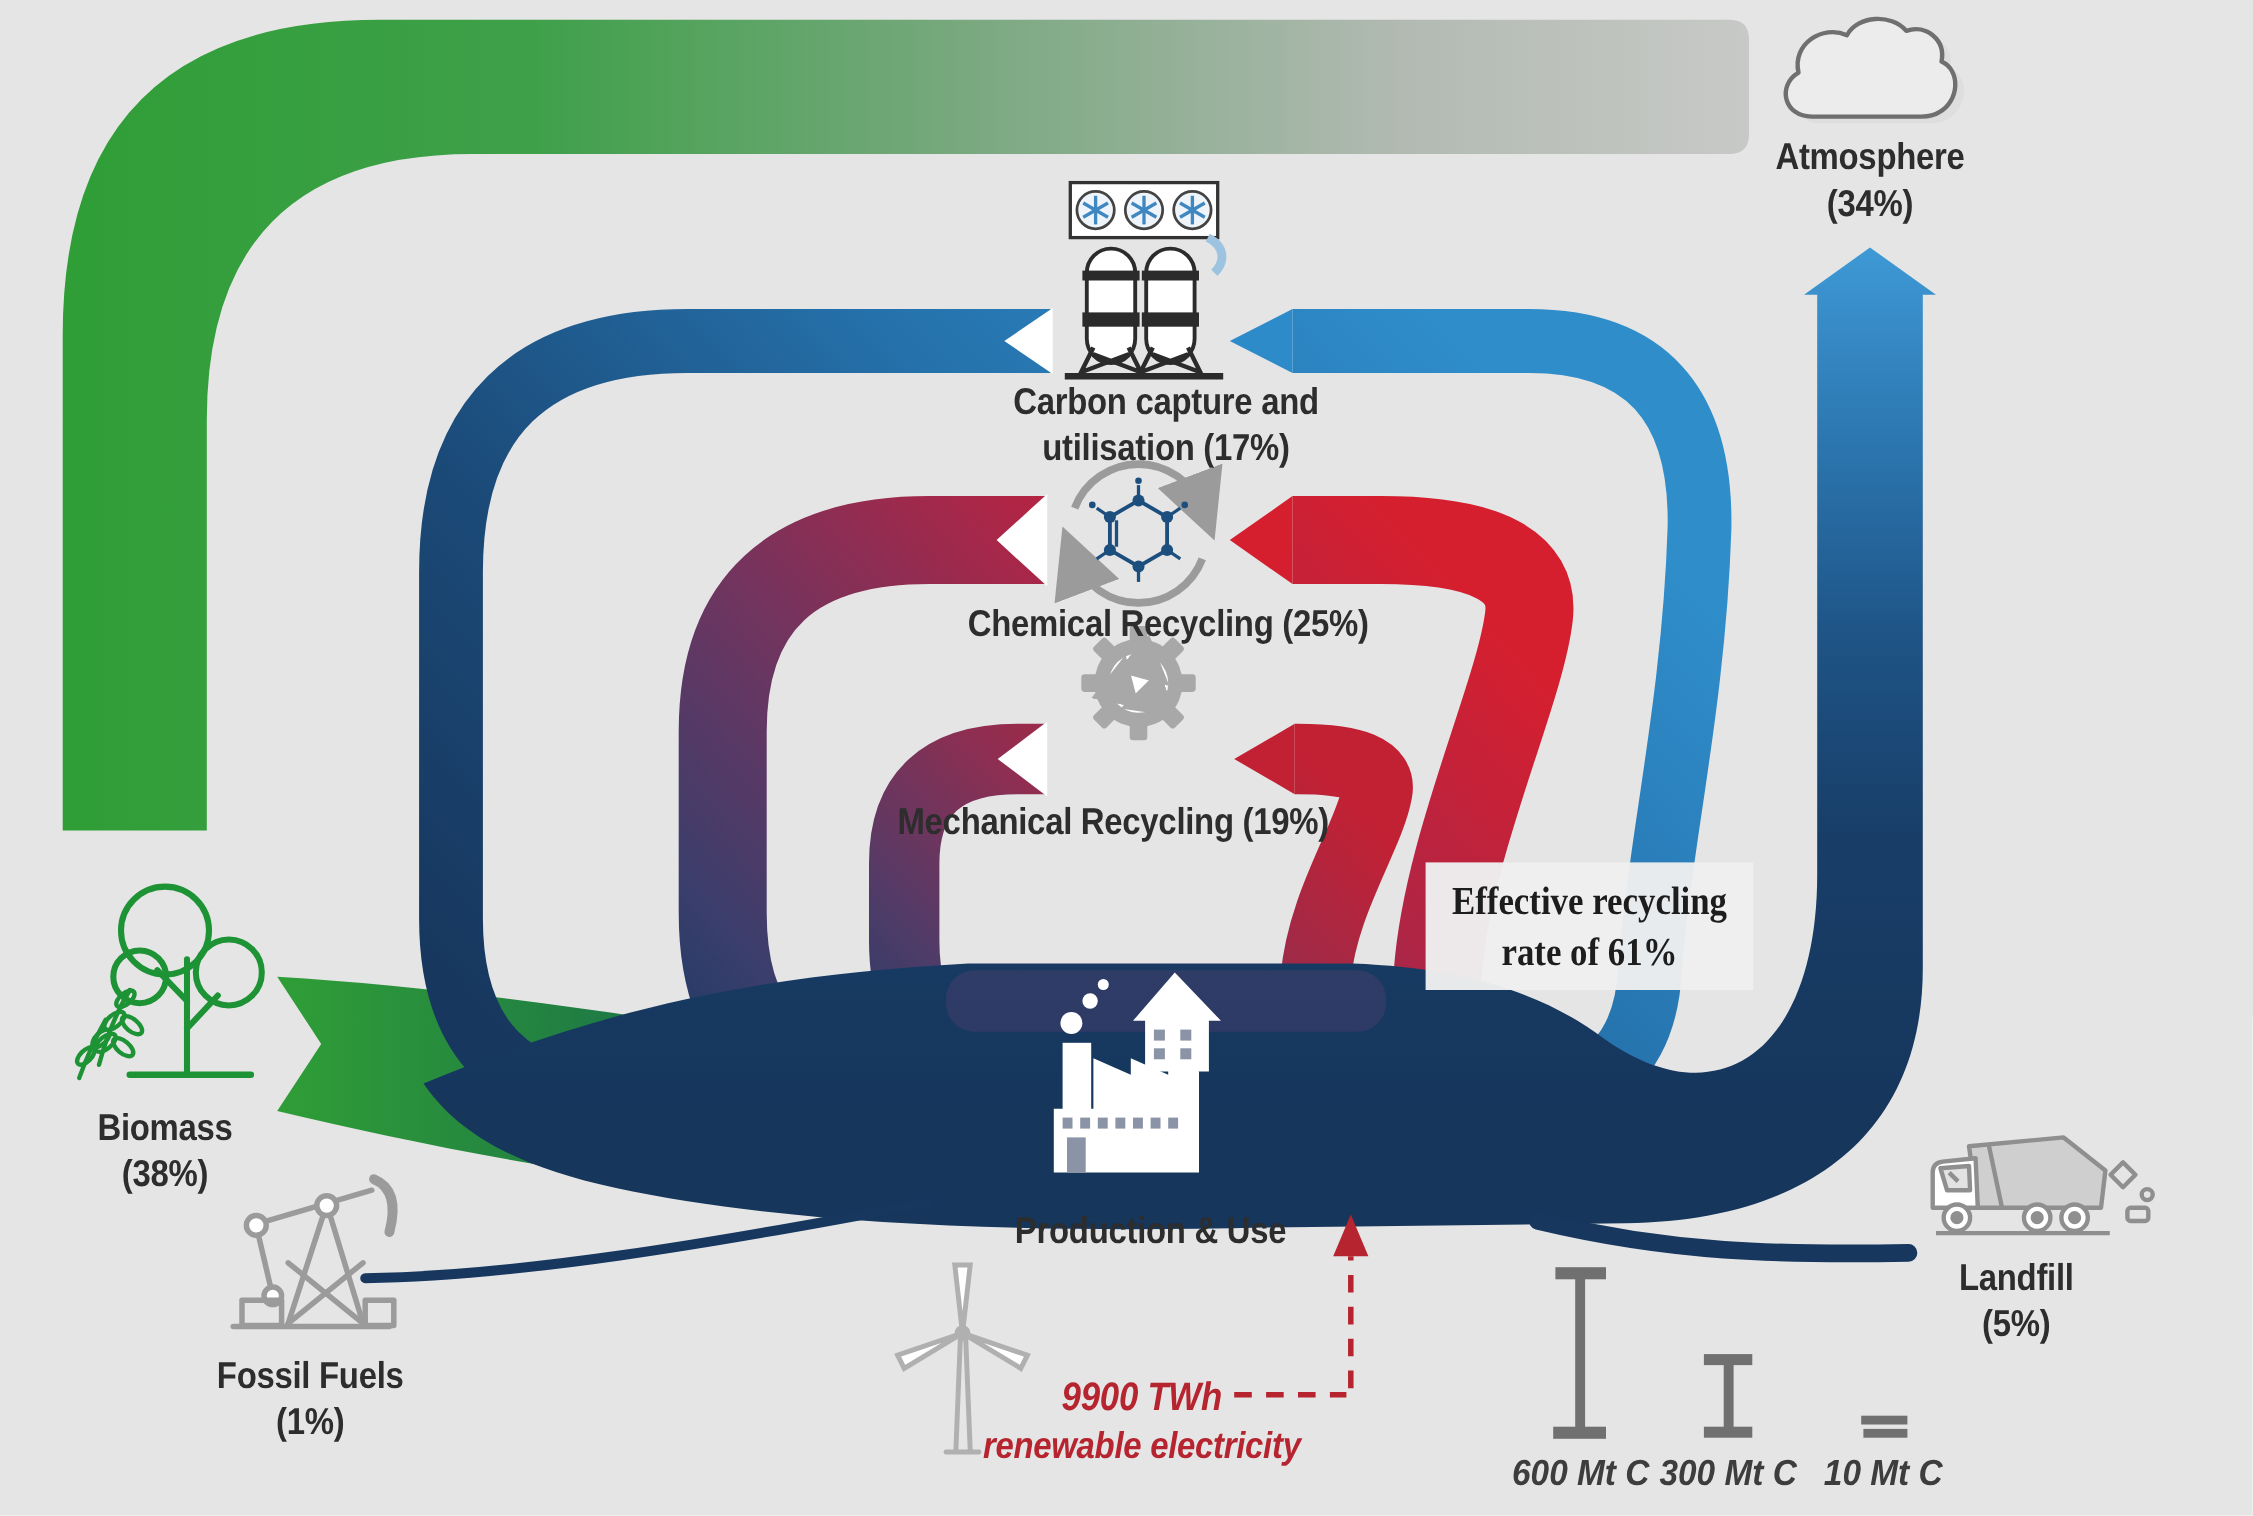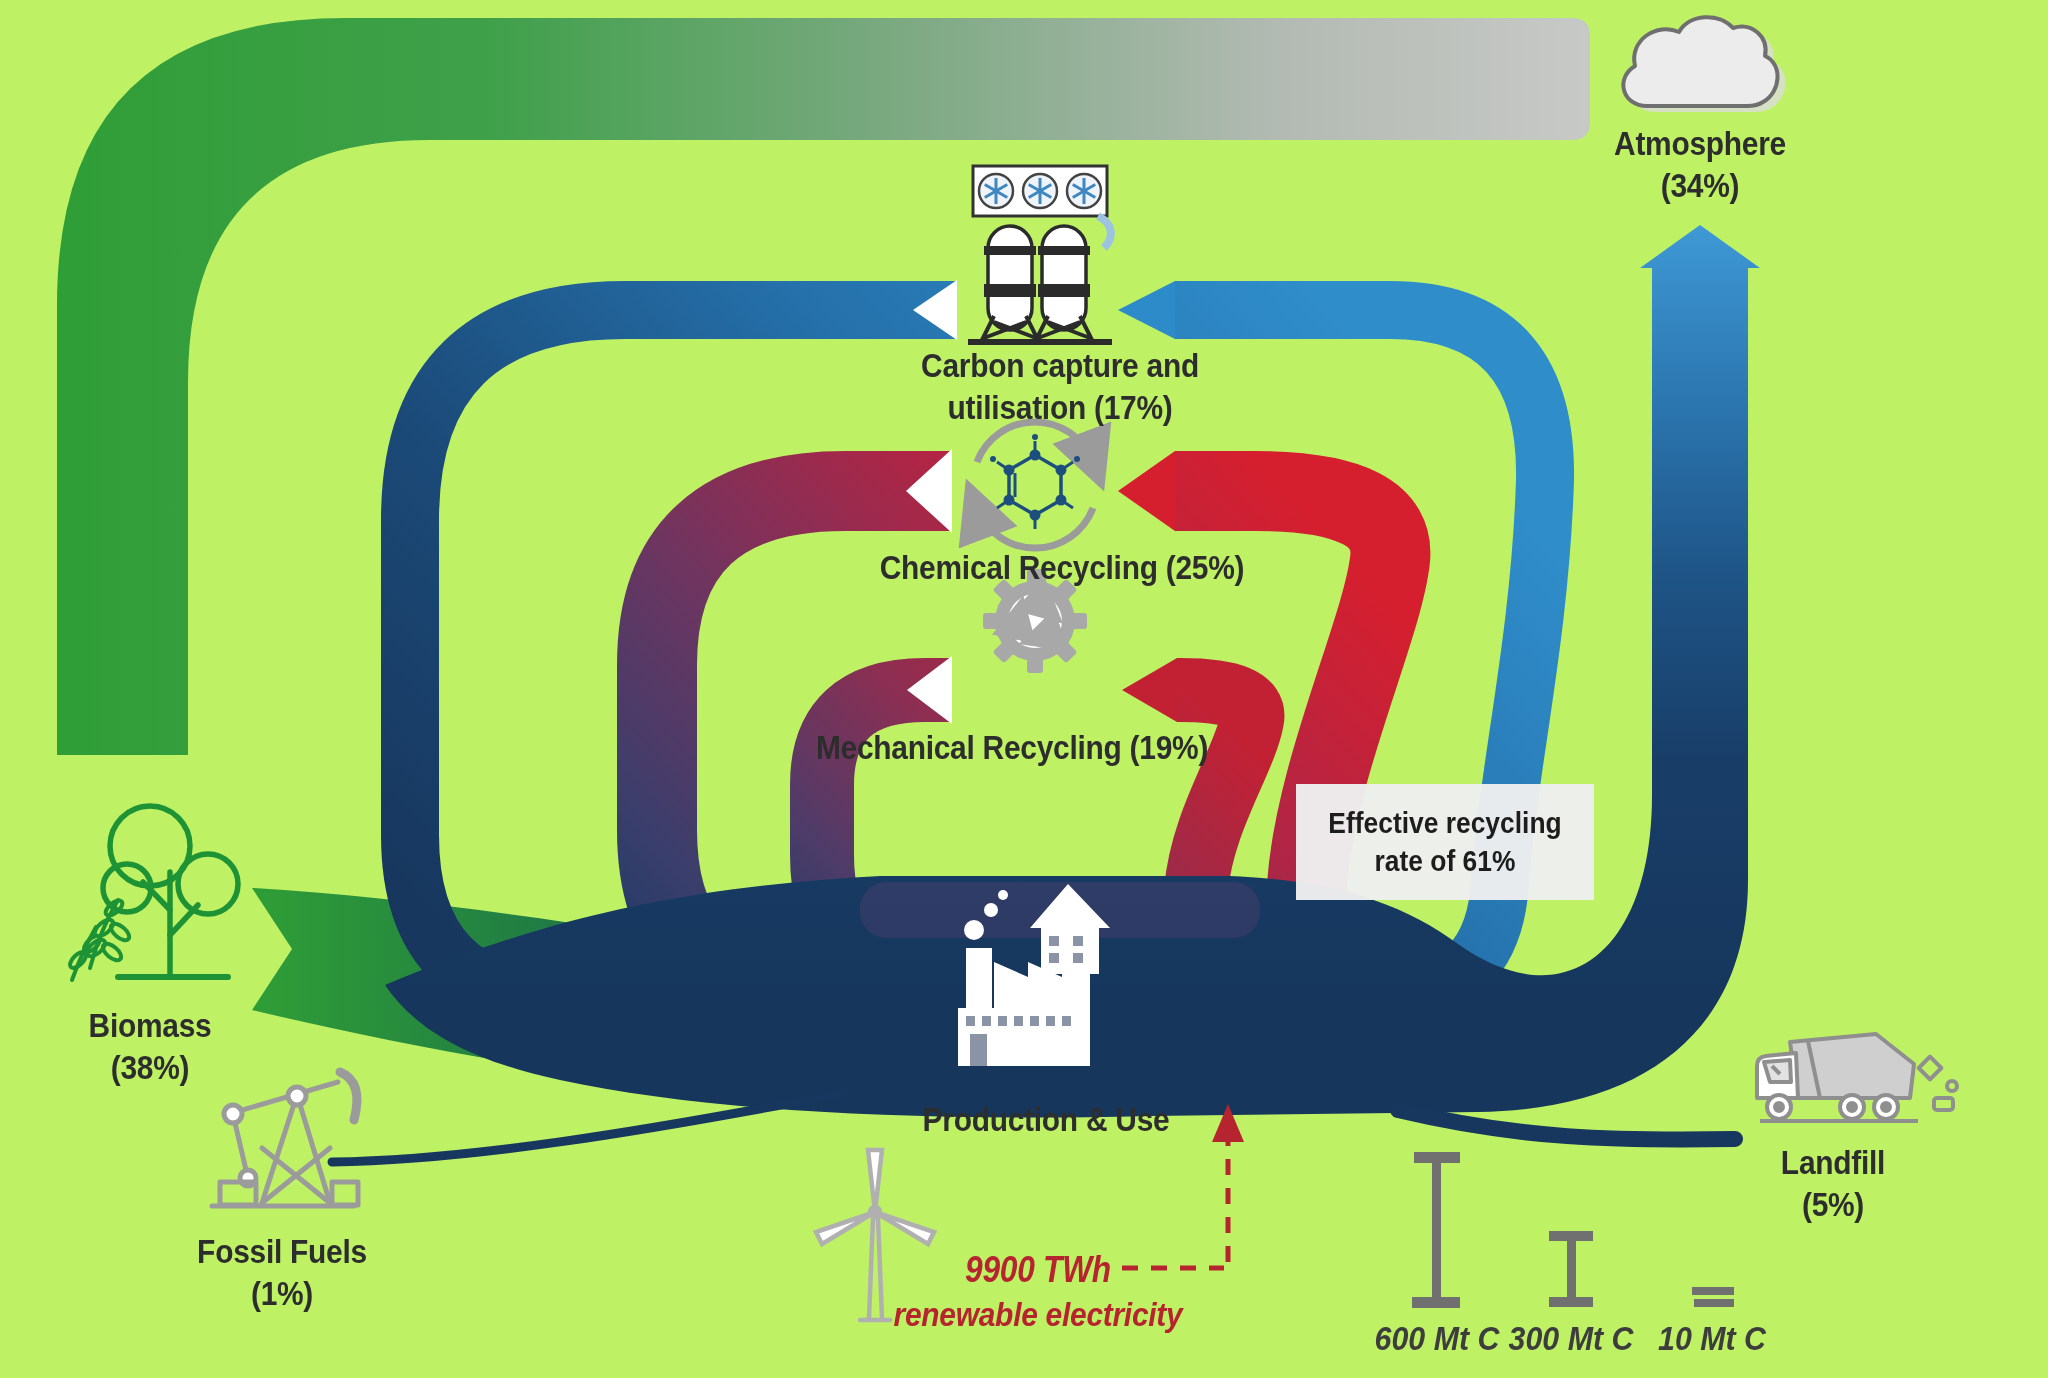--- a/index.html
+++ b/index.html
@@ -1,31 +1,31 @@
 <!DOCTYPE html>
 <html><head>
 <meta charset="utf-8">
 <style>
   html,body{margin:0;padding:0;background:#ffffff;}
-  .stage{position:relative;width:2048px;height:1378px;background:#bef264;overflow:hidden;
+  .stage{position:relative;width:2048px;height:1378px;background:#e5e5e5;overflow:hidden;
          font-family:"Liberation Sans",sans-serif;}
   .stage svg.flows{position:absolute;left:0;top:0;}
   .lbl{position:absolute;font-weight:bold;color:#2d2d2d;text-align:center;
        font-size:34px;line-height:1.24;letter-spacing:-.3px;white-space:nowrap;
        transform:translateX(-50%) scaleX(.88);transform-origin:center top;}
   .lbl .sub{font-size:34px;}
   .red-note{color:#b5242f;font-style:italic;}
   .red-note .l1{font-size:36px;}
   .scale-lbl{position:absolute;font-weight:bold;font-style:italic;color:#3d3d3d;
        font-size:33px;white-space:nowrap;transform:translateX(-50%) scaleX(.92);
        transform-origin:center top;}
   .callout-box{position:absolute;left:1296px;top:784px;width:298px;height:116px;
        background:rgba(238,238,238,.97);display:flex;flex-direction:column;
        justify-content:center;text-align:center;font-weight:bold;color:#1d1d1d;
-       font-size:30px;line-height:1.28;}
+       font-size:36px;line-height:1.28;font-family:Liberation Serif, serif;}
   .callout-box .line{transform:scaleX(.88);transform-origin:center center;white-space:nowrap;}
 </style>
 </head>
 <body>
 
 <div class="stage">
 
 <svg class="flows" width="2048" height="1378" viewBox="0 0 2048 1378">
   <defs>
     <linearGradient id="gGreen" gradientUnits="userSpaceOnUse" x1="57" y1="0" x2="1590" y2="0">

